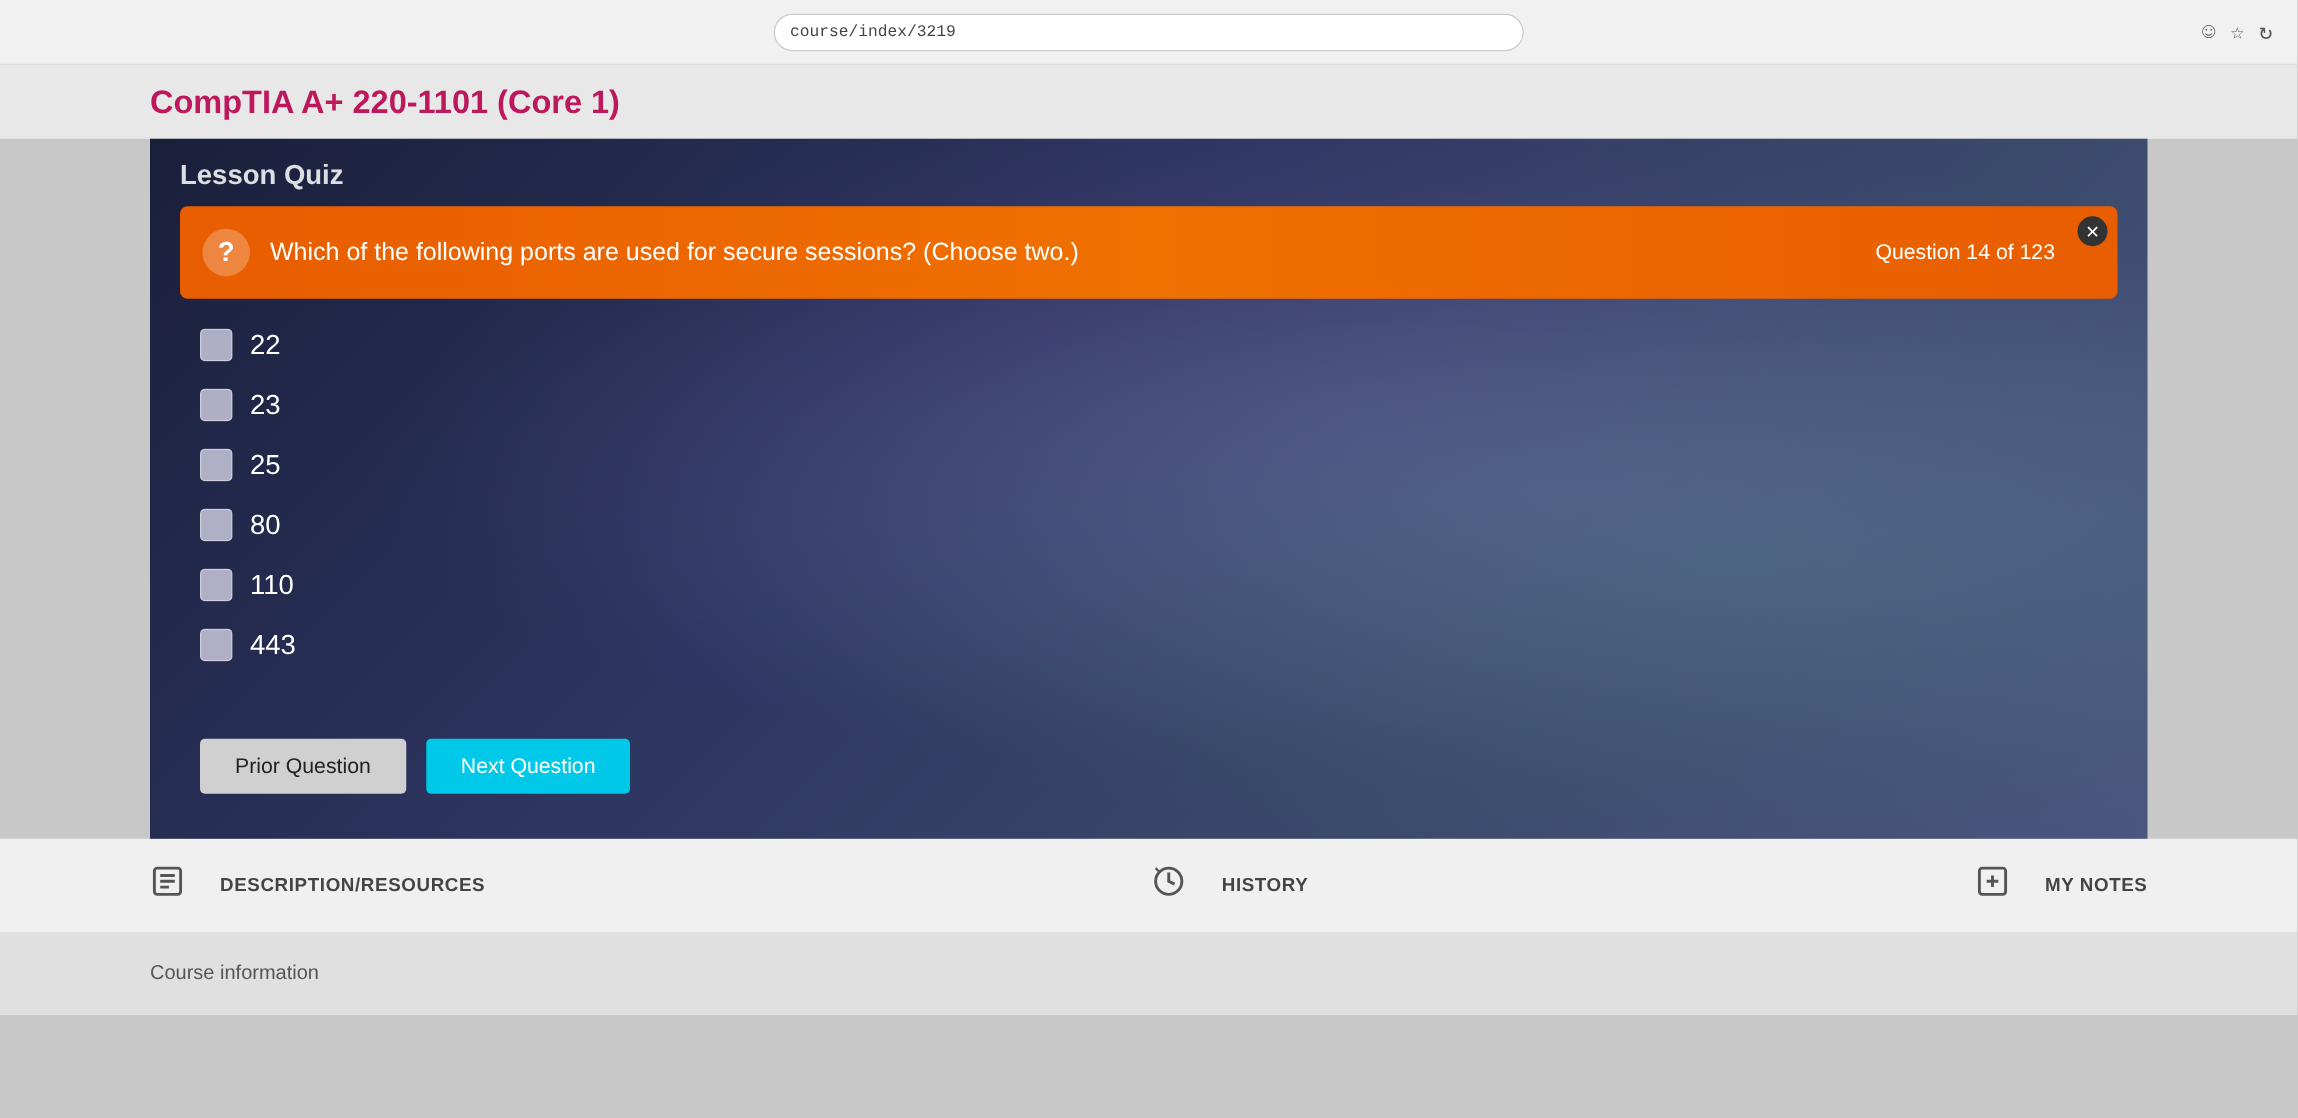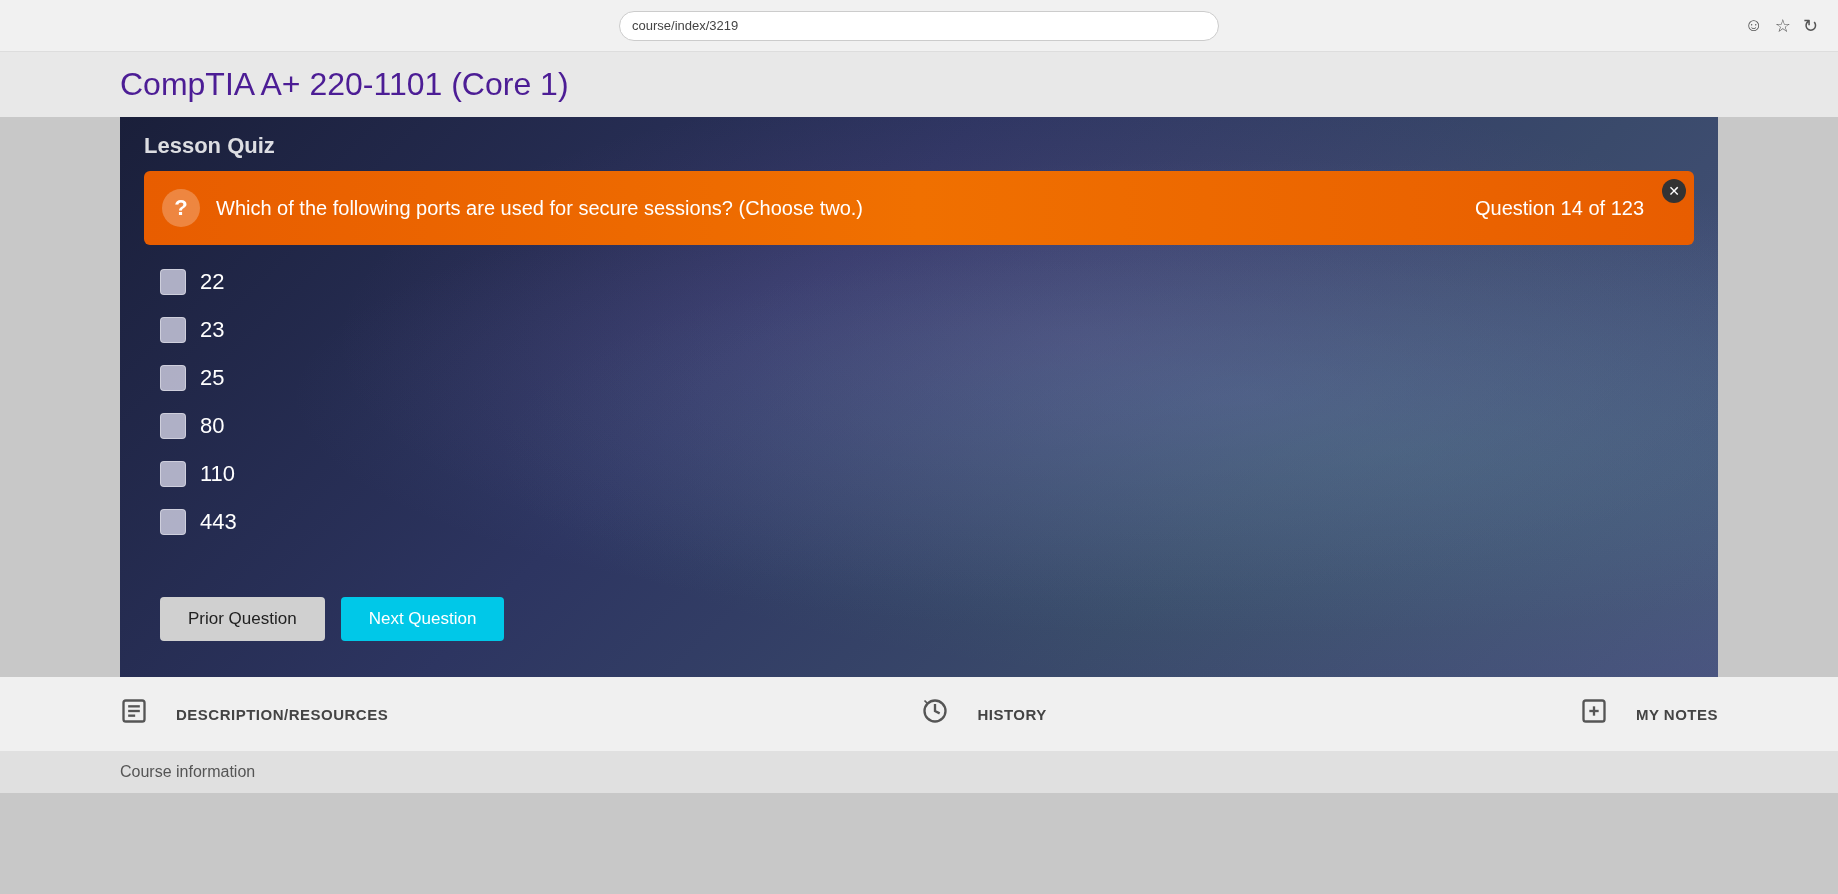--- a/index.html
+++ b/index.html
@@ -12,20 +12,21 @@
     }
 
     .browser-bar {
       height: 52px;
       background: #f1f1f1;
       display: flex;
       align-items: center;
       padding: 0 4px;
       border-bottom: 1px solid #ddd;
       position: relative;
+      font-family: Liberation Mono, monospace;
     }
 
     .address-bar {
       position: absolute;
       left: 50%;
       transform: translateX(-50%);
       width: 600px;
       height: 30px;
       background: white;
       border: 1px solid #ccc;
@@ -43,23 +44,23 @@
       display: flex;
       align-items: center;
       gap: 12px;
       font-size: 18px;
       color: #555;
     }
 
     .page-title-bar {
       background: #e8e8e8;
       padding: 14px 120px;
-      font-size: 32px;
-      font-weight: normal;
-      color: #4c1d95;
+      font-size: 26px;
+      font-weight: bold;
+      color: #be185d;
     }
 
     .main-container {
       margin: 0 120px;
       background: #1a1a2e;
       background: linear-gradient(135deg, #1a1f3a 0%, #2d3561 40%, #3a4a6b 70%, #4a5580 100%);
       position: relative;
       min-height: 560px;
       overflow: hidden;
     }
@@ -113,21 +114,21 @@
       font-weight: 500;
       text-align: right;
     }
 
     .question-counter {
       position: absolute;
       right: 50px;
       top: 50%;
       transform: translateY(-50%);
       color: white;
-      font-size: 20px;
+      font-size: 17px;
       text-align: right;
     }
 
     .close-btn {
       position: absolute;
       top: 8px;
       right: 8px;
       width: 24px;
       height: 24px;
       background: #333;
@@ -214,21 +215,21 @@
       cursor: pointer;
     }
 
     .bottom-icon {
       font-size: 24px;
       color: #555;
     }
 
     .footer-hint {
       background: #e0e0e0;
-      padding: 12px 120px;
+      padding: 24px 120px;
       font-size: 16px;
       color: #555;
     }
   </style>
 </head>
 <body>
 
 <div class="browser-bar">
   <div class="address-bar">
     <span>course/index/3219</span>

